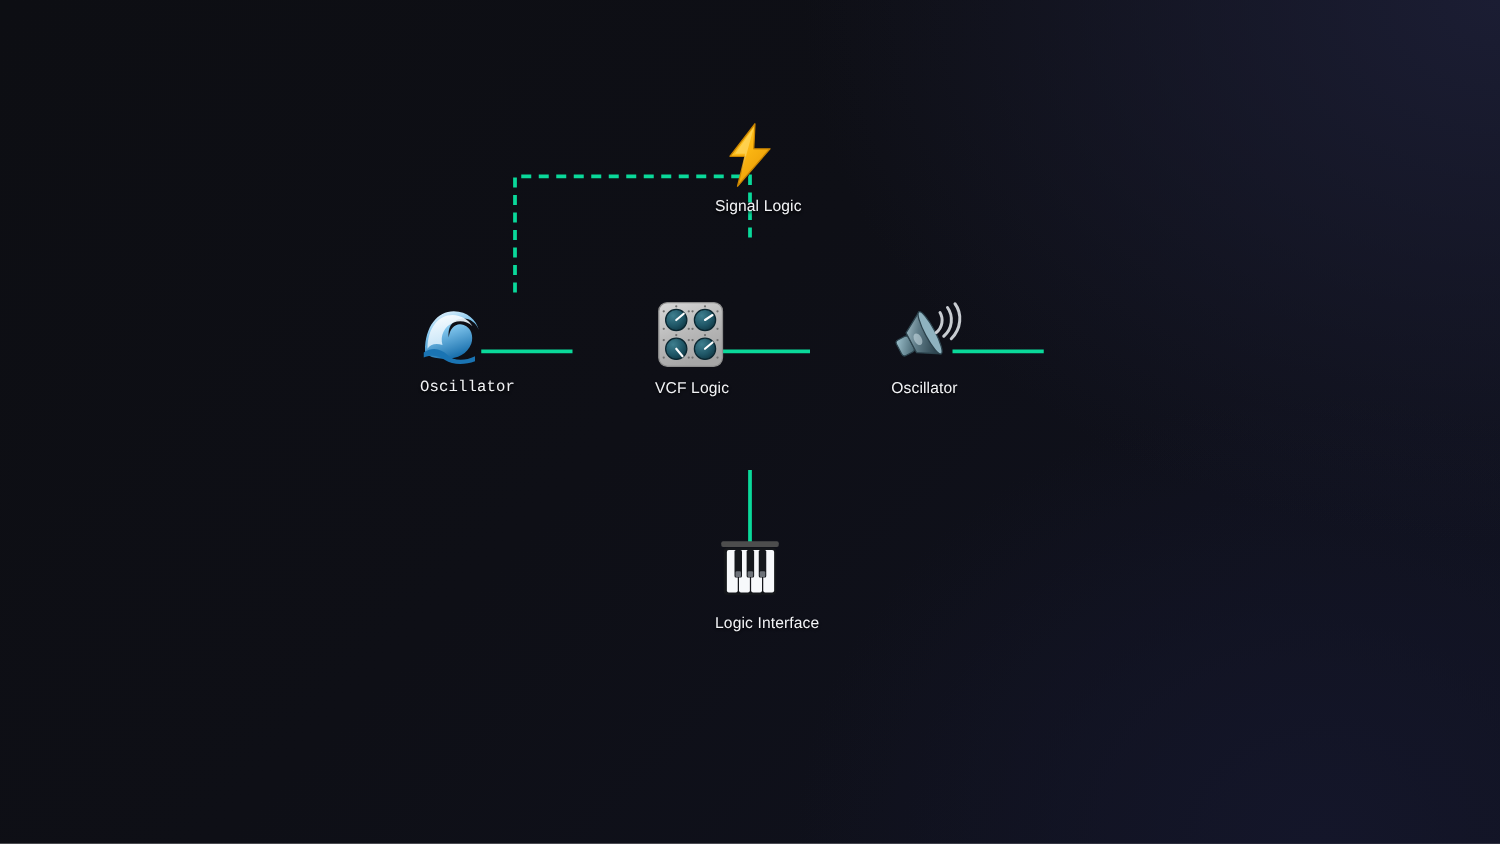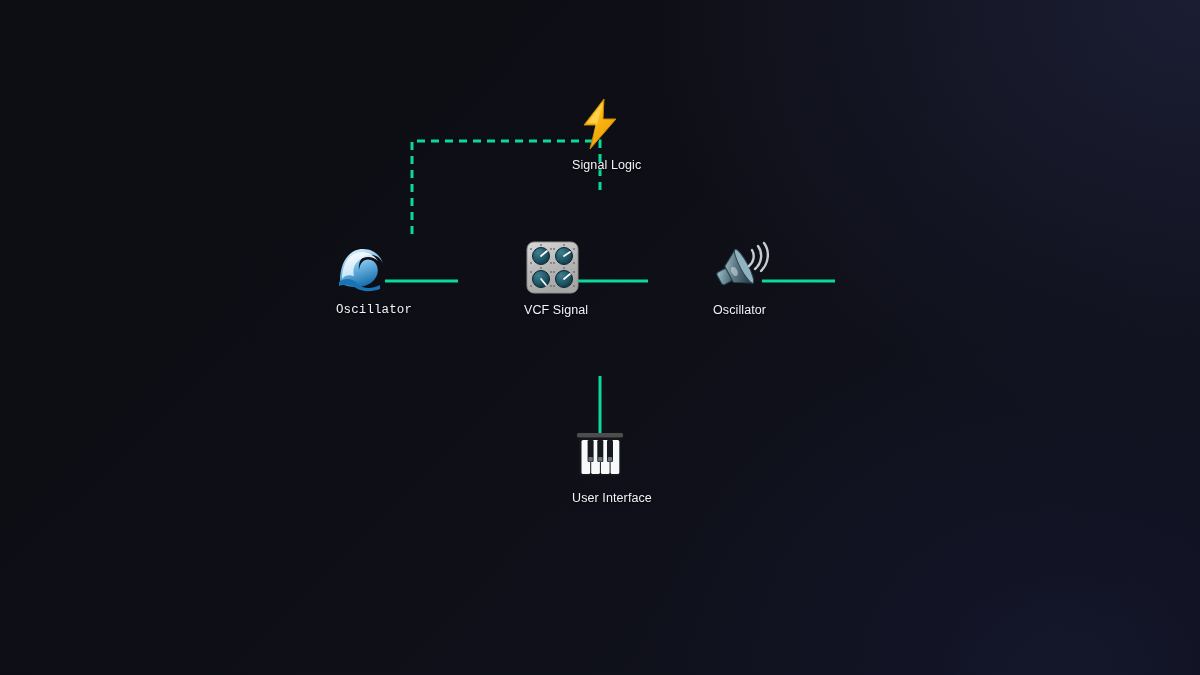--- a/index.html
+++ b/index.html
@@ -145,21 +145,21 @@
             <circle cx="25" cy="22" r="0.9"></circle>
           <circle cx="28" cy="22" r="0.9"></circle>
             <circle cx="48" cy="22" r="0.9"></circle>
           <circle cx="5" cy="45" r="0.9"></circle>
             <circle cx="25" cy="45" r="0.9"></circle>
           <circle cx="28" cy="45" r="0.9"></circle>
             <circle cx="48" cy="45" r="0.9"></circle>
         </g>
       </svg>
     </div>
-    <div class="label">VCF Signal</div>
+    <div class="label">VCF Logic</div>
   </div>
 
   <div class="node" id="node-amplifier">
     <div class="glyph">
       <svg width="54" height="50" viewBox="0 0 54 50">
         <defs>
           <linearGradient id="spkG" x1="0" y1="0" x2="0.6" y2="1">
             <stop offset="0%" stop-color="#b9d4dd"></stop>
             <stop offset="50%" stop-color="#5f7c88"></stop>
             <stop offset="100%" stop-color="#2f4752"></stop>
@@ -201,21 +201,21 @@
           <rect x="25.3" y="11" width="6" height="22" rx="1.2"></rect>
           <rect x="35" y="11" width="6" height="22" rx="1.2"></rect>
         </g>
         <g fill="#6d7278">
           <rect x="16.4" y="28" width="4.4" height="4.5" rx="1"></rect>
           <rect x="26.1" y="28" width="4.4" height="4.5" rx="1"></rect>
           <rect x="35.8" y="28" width="4.4" height="4.5" rx="1"></rect>
         </g>
       </svg>
     </div>
-    <div class="label">User Interface</div>
+    <div class="label">Logic Interface</div>
   </div>
 
 </div>
 
 <div id="footer">
   
   
   
 </div>
 

